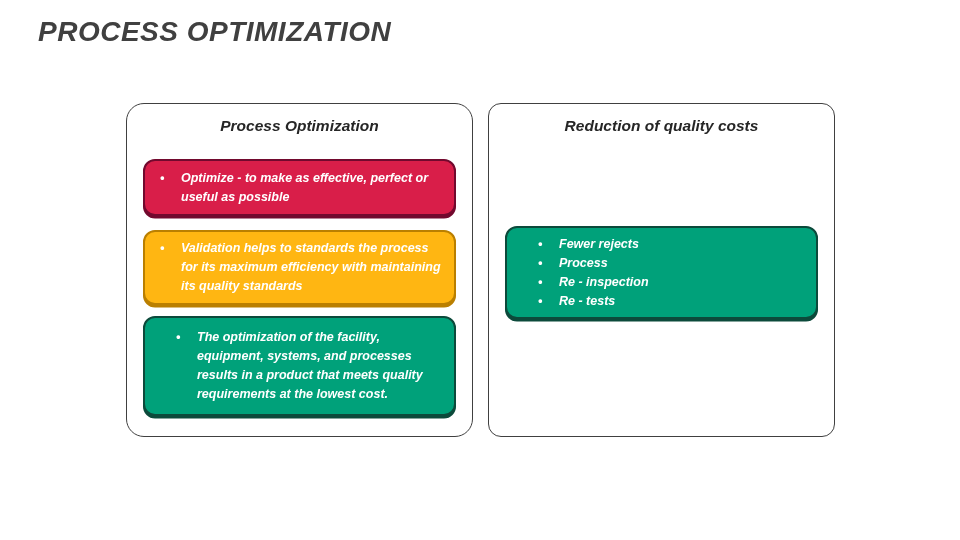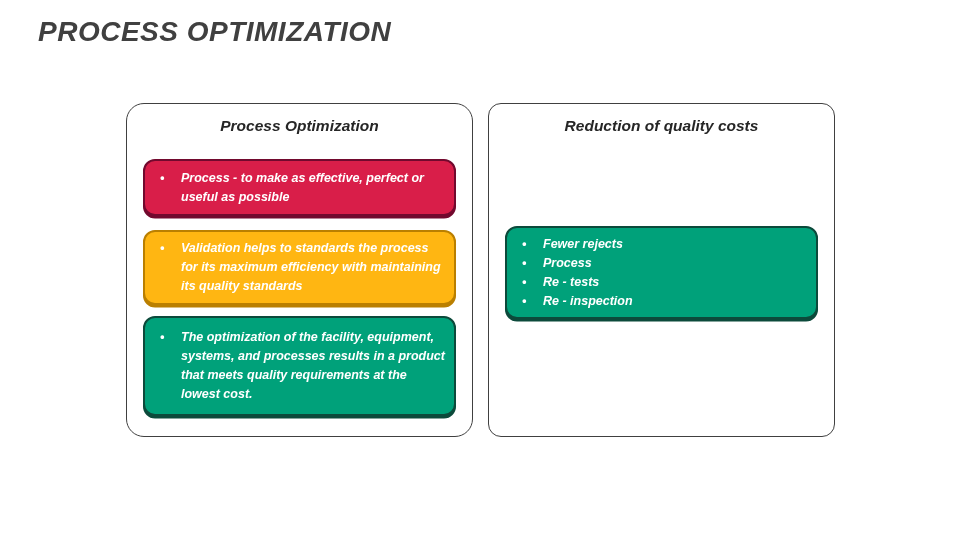--- a/index.html
+++ b/index.html
@@ -58,20 +58,21 @@
   }
   .box-orange {
     background: var(--orange-fill, #FFB612);
     border-color: var(--orange-border, #BA7F00);
     box-shadow: 0 2.5px 0 var(--orange-border, #BA7F00);
   }
   .box-green {
     background: var(--green-fill, #00A17A);
     border-color: var(--green-border, #0C4A3B);
     box-shadow: 0 2.5px 0 var(--green-border, #0C4A3B);
+    padding-left: 16px;
   }
 
   
   .lp-box1 { top: 55px;  height: 57px;  }
   .lp-box2 { top: 126px; height: 75px;  }
   .lp-box3 { top: 212px; height: 100px; }
   
   .rp-box1 { top: 55px;  height: 57px; }
   .rp-box2 { top: 122px; height: 93px; }
 
@@ -98,21 +99,21 @@
 
 <div class="slide">
 
   <div class="slide-title">PROCESS OPTIMIZATION</div>
 
   <div class="panel panel-left">
     <div class="panel-title">Process Optimization</div>
 
     <div class="box box-red lp-box1">
       <ul class="bullets">
-        <li>Process - to make as effective, perfect or useful as possible</li>
+        <li>Optimize - to make as effective, perfect or useful as possible</li>
       </ul>
     </div>
 
     <div class="box box-orange lp-box2">
       <ul class="bullets">
         <li>Validation helps to standards the process for its maximum efficiency with maintaining its quality standards</li>
       </ul>
     </div>
 
     <div class="box box-green lp-box3">
@@ -123,19 +124,19 @@
   </div>
 
   <div class="panel panel-right">
     <div class="panel-title">Reduction of quality costs</div>
 
 
     <div class="box box-green rp-box2">
       <ul class="bullets">
         <li>Fewer rejects</li>
         <li>Process</li>
+        <li>Re - inspection</li>
         <li>Re - tests</li>
-        <li>Re - inspection</li>
       </ul>
     </div>
   </div>
 
 </div>
 
 </body></html>

